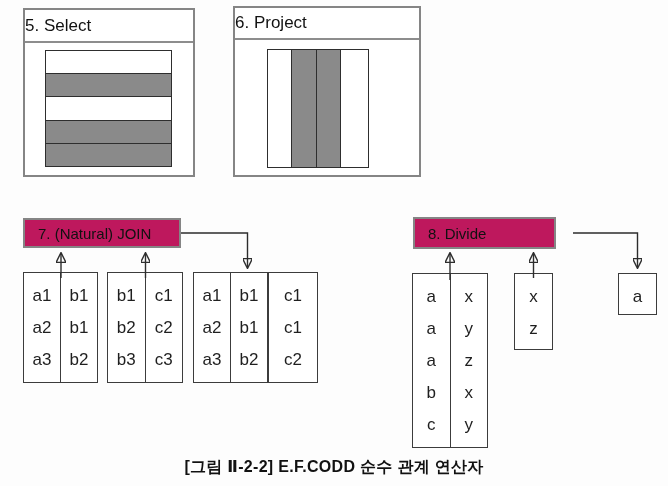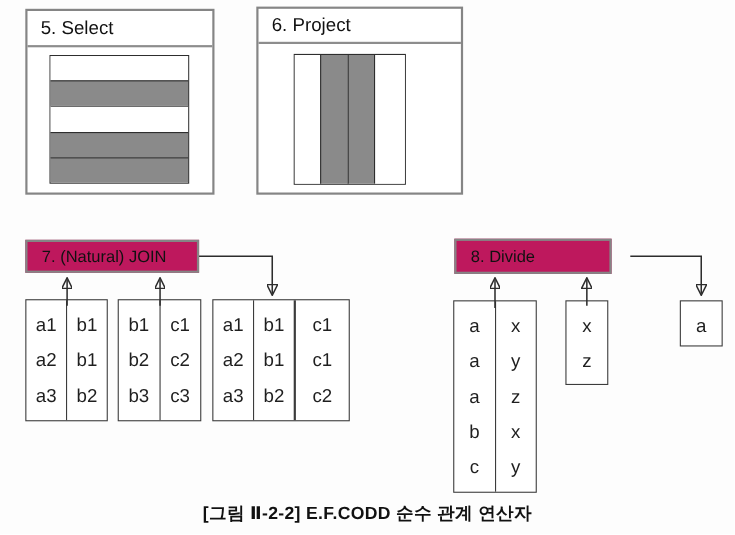--- a/index.html
+++ b/index.html
@@ -10,21 +10,21 @@
     position:relative; width:668px; height:486px;
     background:#fdfdfd; overflow:hidden; color:#1f1f1f;
   }
 
   
   .op-box {
     position:absolute; background:#ffffff;
     border:2px solid #858585;
   }
   .op-title {
-    height:33px; line-height:31px; padding-left:12px;
+    height:33px; line-height:31px; 
     font-size:17px; color:#111111;
     border-bottom:2px solid #8d8d8d;
     white-space:nowrap;
   }
 
   
   .striped {
     position:absolute; display:flex;
     border:1px solid #2e2e2e; background:#ffffff;
   }

